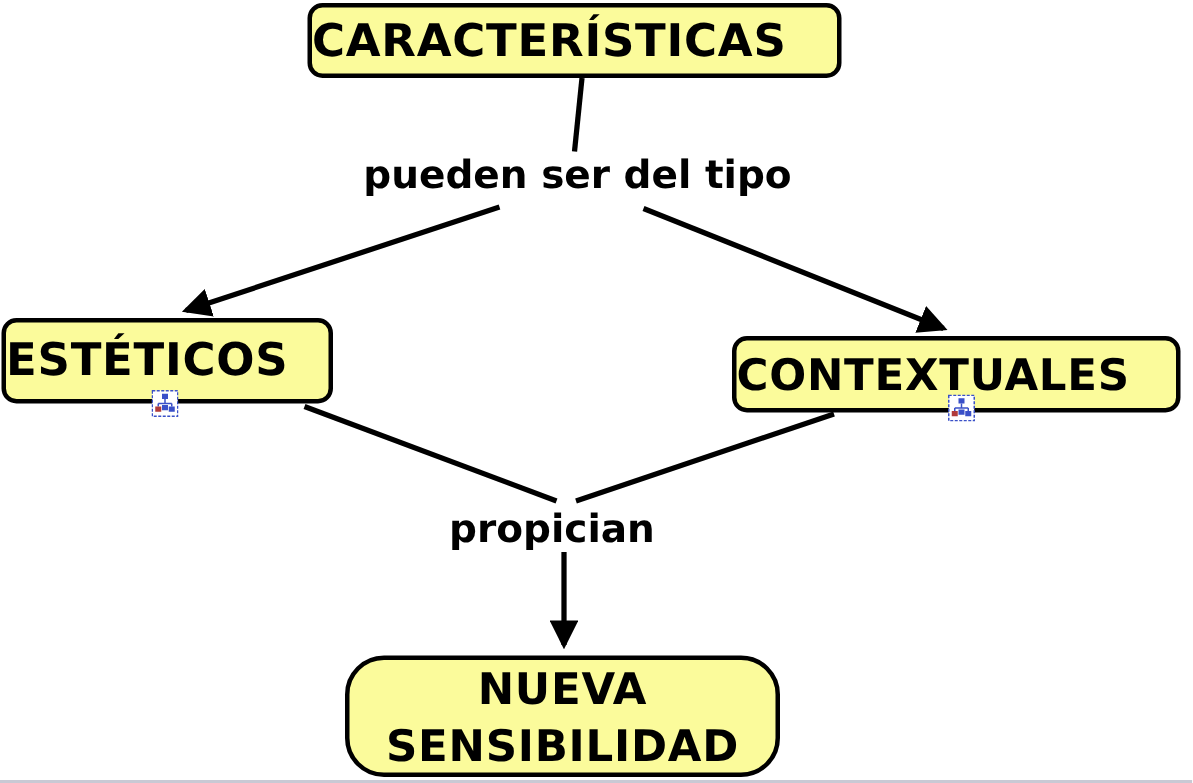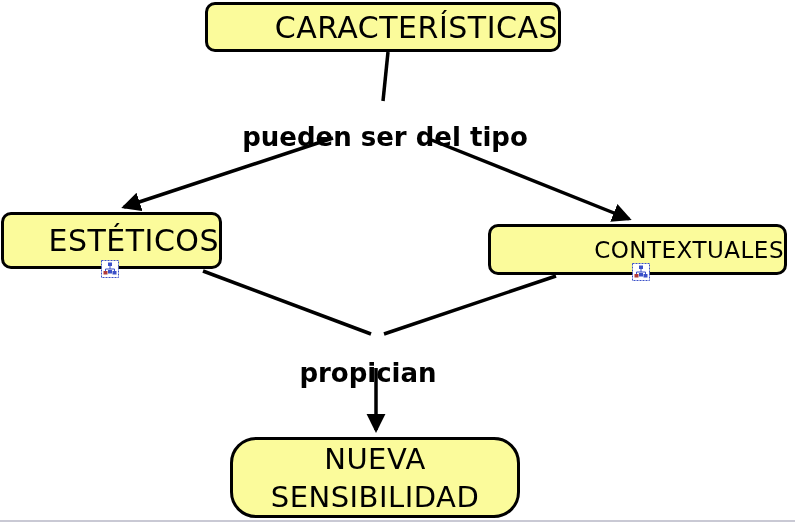--- a/index.html
+++ b/index.html
@@ -26,40 +26,39 @@
     fill: none;
   }
   .concept-node {
     position: absolute;
     box-sizing: border-box;
     background: var(--node-fill, #fbfb9b);
     border: 3px solid var(--node-border, #000);
     border-radius: 10px;
     display: flex;
     align-items: center;
-    justify-content: flex-end;
+    justify-content: flex-start;
     text-align: center;
-    font-weight: 400;
+    font-weight: 700;
     color: var(--label-text, #000);
     letter-spacing: 0.5px;
   }
   .node-lg { font-size: 30px; }
-  .node-md { font-size: 23px; }
+  .node-md { font-size: 29px; }
   .node-wrap { font-size: 29px; line-height: 38px; padding: 0 8px; }
   .linking-phrase {
     position: absolute;
     display: flex;
     align-items: center;
     justify-content: center;
     text-align: center;
     font-weight: 700;
     font-size: 26px;
     color: var(--label-text, #000);
     white-space: nowrap;
-    margin-top: 20px;
   }
   .resource-icon {
     position: absolute;
     width: 18px;
     height: 18px;
     display: block;
     cursor: pointer;
   }
   .bottom-edge {
     position: absolute;

